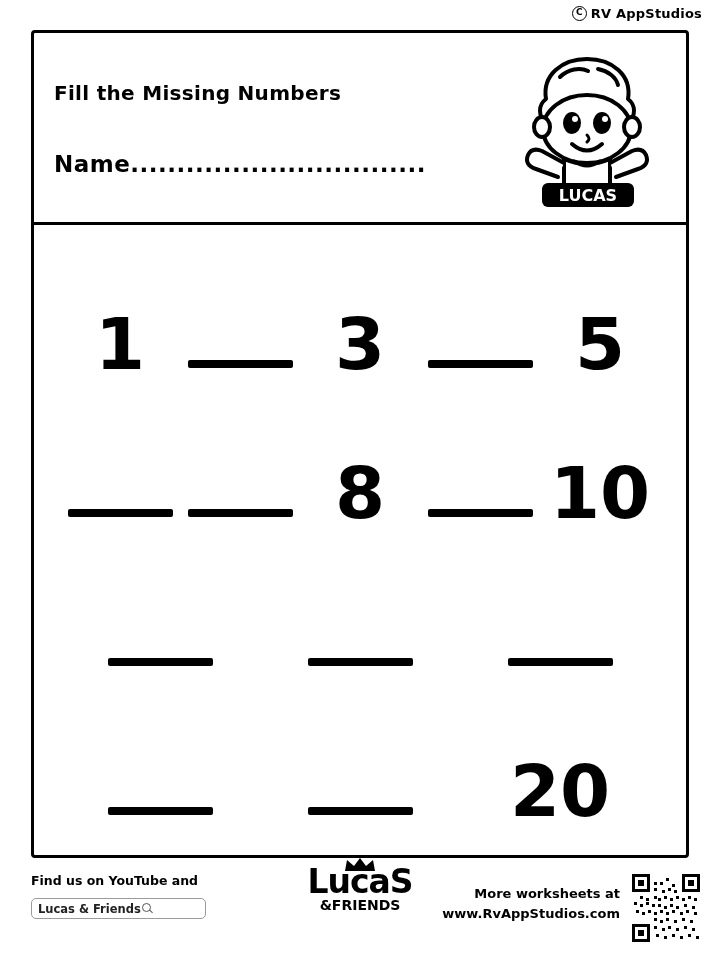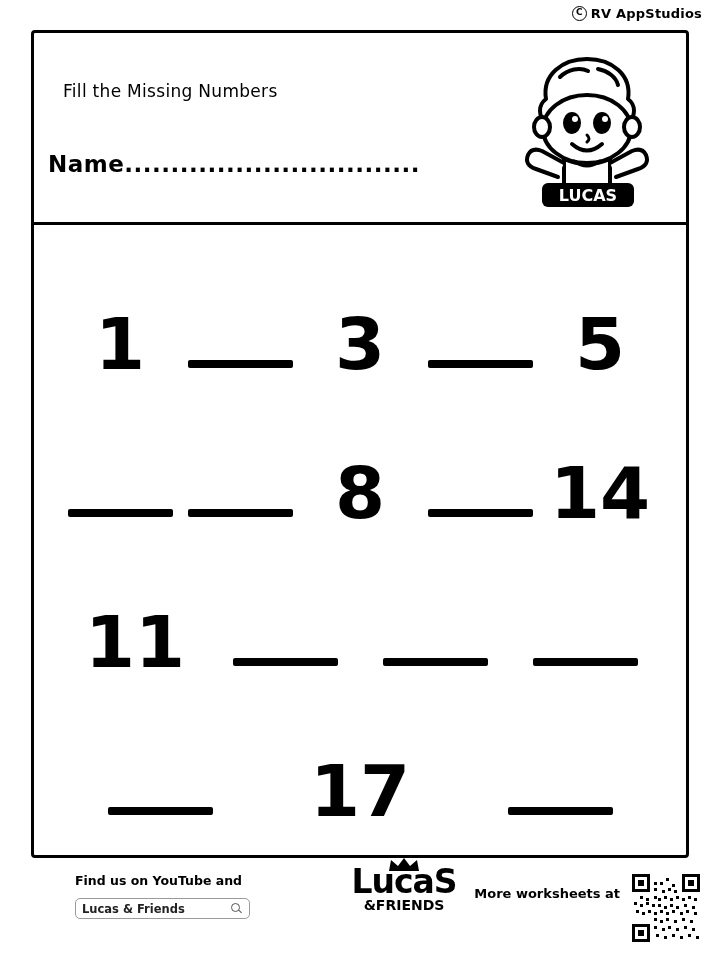--- a/index.html
+++ b/index.html
@@ -55,29 +55,29 @@
 
   
   .header {
     position: relative;
     height: 192px;
     border-bottom: 3px solid #000;
     box-sizing: border-box;
   }
   .title {
     position: absolute;
-    left: 29px;
+    left: 20px;
     top: 48px;
-    font-size: 17px;
-    font-weight: normal;
+    font-size: 20px;
+    font-weight: bold;
     letter-spacing: 0.3px;
   }
   .name-line {
     position: absolute;
-    left: 14px;
+    left: 20px;
     top: 118px;
     font-size: 23px;
     font-weight: bold;
     letter-spacing: 0.5px;
   }
 
   
   .mascot {
     position: absolute;
     right: 14px;
@@ -128,42 +128,40 @@
     margin-bottom: 12px;
   }
 
   
   .footer {
     position: absolute;
     left: 0;
     right: 0;
     bottom: 0;
     height: 95px;
-    margin-left: 44px;
   }
   .footer-left {
     position: absolute;
     left: 31px;
     top: 14px;
     width: 215px;
   }
   .footer-left .line {
     font-size: 12.5px;
     font-weight: bold;
     line-height: 1.45;
   }
   .search-pill {
     margin-top: 8px;
     width: 175px;
     height: 21px;
     border: 1px solid #9b9b9b;
     border-radius: 5px;
     display: flex;
     align-items: center;
-    justify-content: space-between;
     padding: 0 6px;
     box-sizing: border-box;
     font-size: 11.5px;
     font-weight: bold;
     color: #222;
   }
   .search-pill .mag {
     width: 13px;
     height: 13px;
     position: relative;
@@ -309,48 +307,45 @@
       <div class="cell">
         <span class="blank"></span>
       </div>
       <div class="cell">
         <span class="num">8</span>
       </div>
       <div class="cell">
         <span class="blank"></span>
       </div>
       <div class="cell">
-        <span class="num">14</span>
+        <span class="num">10</span>
       </div>
     </div>
 
     <div class="row">
       <div class="cell">
-        <span class="num">11</span>
-      </div>
-      <div class="cell">
         <span class="blank"></span>
       </div>
       <div class="cell">
         <span class="blank"></span>
       </div>
       <div class="cell">
         <span class="blank"></span>
       </div>
     </div>
 
     <div class="row">
       <div class="cell">
         <span class="blank"></span>
       </div>
       <div class="cell">
-        <span class="num">17</span>
-      </div>
-      <div class="cell">
-        <span class="blank"></span>
+        <span class="blank"></span>
+      </div>
+      <div class="cell">
+        <span class="num">20</span>
       </div>
     </div>
 
   </div>
 </div>
 
 <div class="footer">
 
   <div class="footer-left">
     <div class="line">Find us on YouTube and</div>
@@ -363,20 +358,21 @@
   <div class="brand-logo">
     <svg class="crown" width="34" height="16" viewBox="0 0 34 16" xmlns="http://www.w3.org/2000/svg">
       <path d="M2 14 L4 3 L11 9 L17 1 L23 9 L30 3 L32 14 Z" fill="#000"></path>
     </svg>
     <div class="lucas">LucaS</div>
     <div class="friends">&amp;FRIENDS</div>
   </div>
 
   <div class="footer-right">
     <div>More worksheets at</div>
+    <div>www.RvAppStudios.com</div>
   </div>
 
   <div class="qr">
     <svg width="72" height="72" viewBox="0 0 36 36" xmlns="http://www.w3.org/2000/svg" shape-rendering="crispEdges">
       <rect width="36" height="36" fill="#fff"></rect>
       <g fill="#000">
 
         <rect x="1" y="1" width="9" height="9"></rect>
           <rect x="2.5" y="2.5" width="6" height="6" fill="#fff"></rect>
           <rect x="4" y="4" width="3" height="3"></rect>

